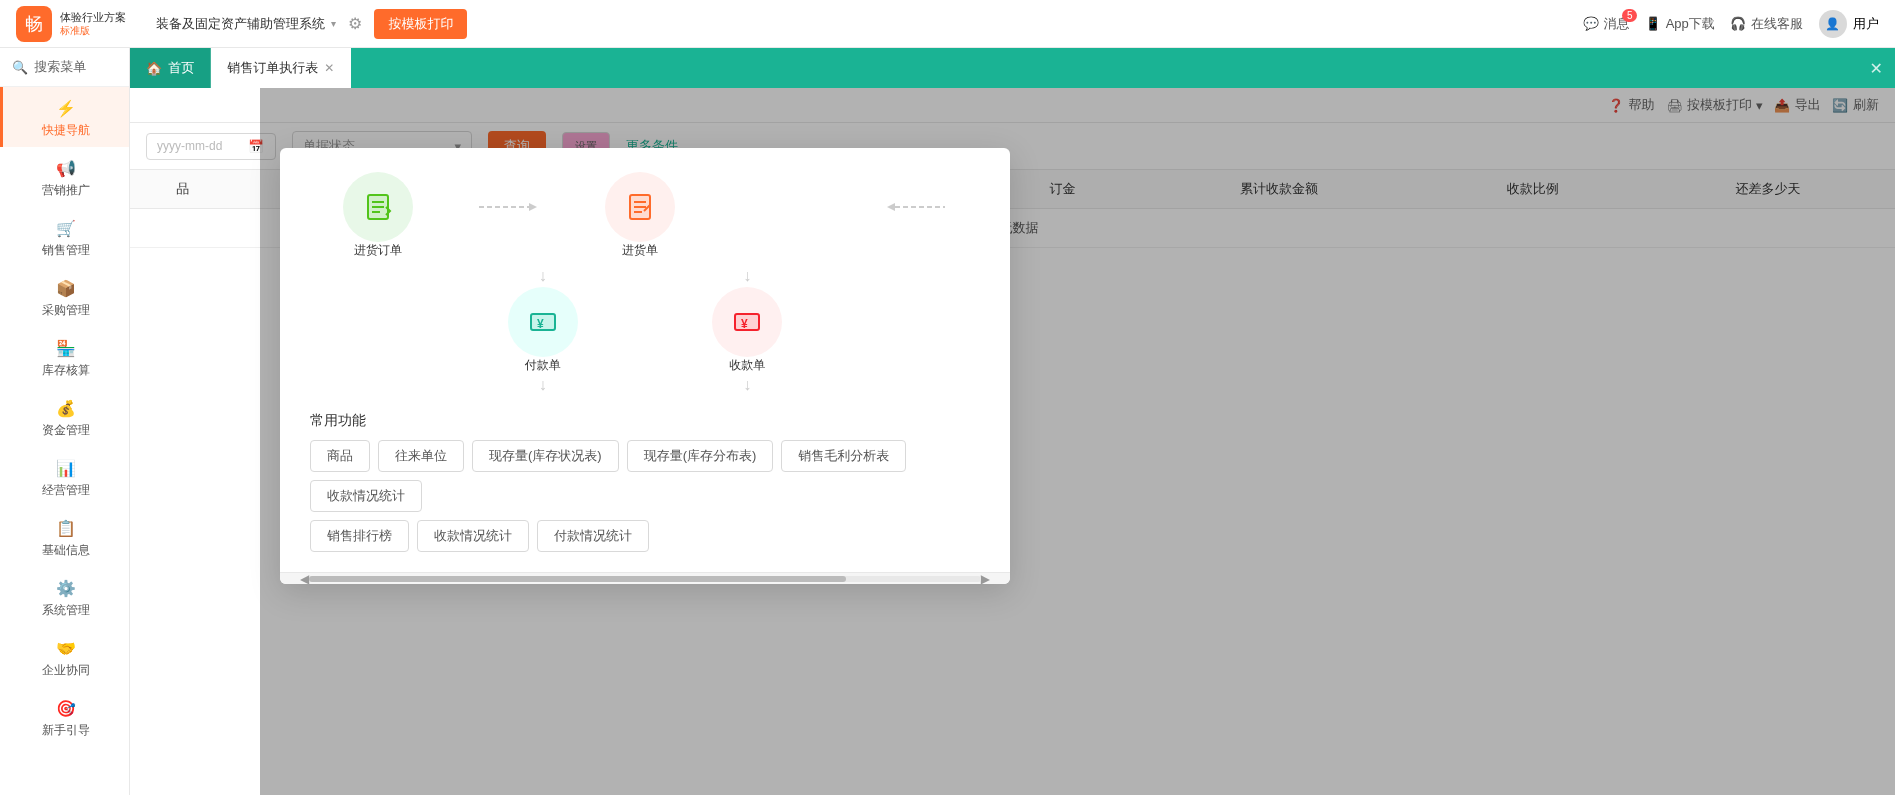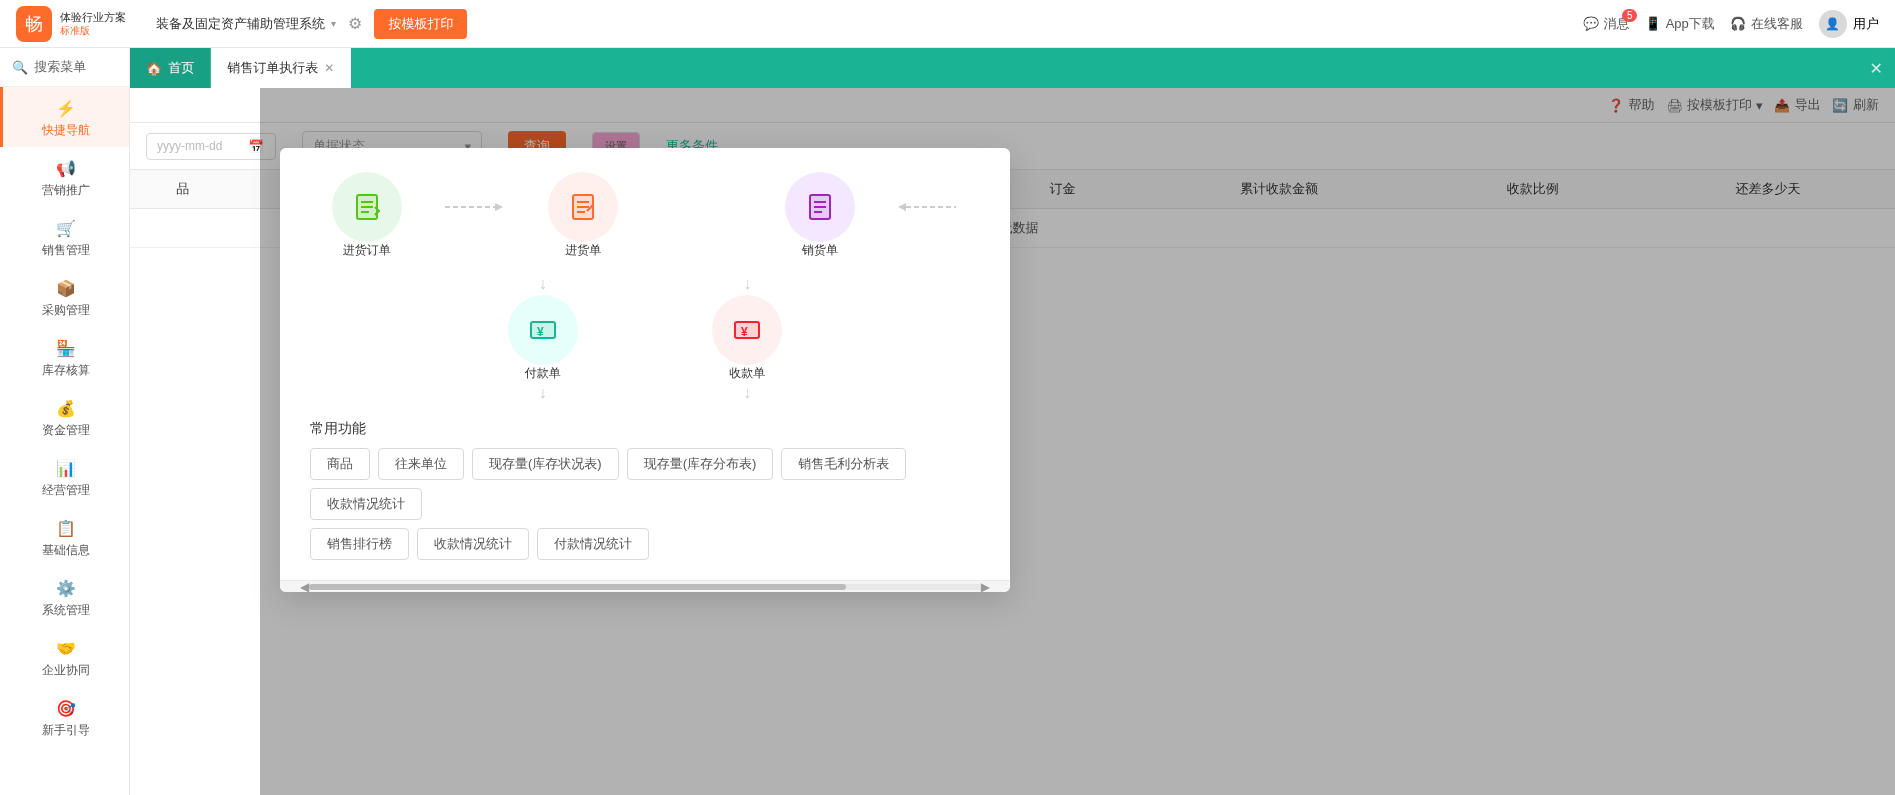--- a/index.html
+++ b/index.html
@@ -37,21 +37,21 @@
     .tab-item.active { background: #fff; color: #333; }
     .tab-close { color: #999; font-size: 12px; cursor: pointer; }
     .tab-bar-right { margin-left: auto; padding-right: 12px; }
     .close-all-btn { color: #fff; font-size: 16px; cursor: pointer; opacity: 0.8; }
 
     
     .toolbar { display: flex; align-items: center; justify-content: flex-end; padding: 8px 16px; background: #fff; border-bottom: 1px solid #e8e8e8; gap: 12px; flex-shrink: 0; }
     .toolbar-btn { display: flex; align-items: center; gap: 4px; color: #666; font-size: 13px; cursor: pointer; }
 
     
-    .filter-bar { display: flex; align-items: center; padding: 8px 16px; background: #fff; border-bottom: 1px solid #e8e8e8; gap: 26px; flex-shrink: 0; flex-wrap: wrap; }
+    .filter-bar { display: flex; align-items: center; padding: 8px 16px; background: #fff; border-bottom: 1px solid #e8e8e8; gap: 16px; flex-shrink: 0; flex-wrap: wrap; }
     .date-input { border: 1px solid #d9d9d9; border-radius: 4px; padding: 5px 10px; font-size: 13px; color: #999; width: 130px; display: flex; align-items: center; gap: 6px; }
     .filter-select { border: 1px solid #d9d9d9; border-radius: 4px; padding: 5px 10px; font-size: 13px; color: #999; width: 180px; display: flex; align-items: center; justify-content: space-between; }
     .search-btn { background: #ff6b2b; color: white; border: none; border-radius: 4px; padding: 6px 16px; cursor: pointer; font-size: 13px; }
     .settings-btn { background: #f9a8d4; color: #666; border: 1px solid #d9d9d9; border-radius: 4px; padding: 6px 12px; cursor: pointer; font-size: 11px; }
     .more-conditions { color: #1ab394; font-size: 13px; cursor: pointer; }
 
     
     .table-wrapper { flex: 1; overflow: auto; background: #fff; }
     .table { width: 100%; border-collapse: collapse; }
     .table th { background: #fafafa; border-bottom: 1px solid #e8e8e8; padding: 10px 12px; text-align: center; font-weight: 500; color: #333; font-size: 13px; white-space: nowrap; }
@@ -262,21 +262,21 @@
             </tbody>
           </table>
         </div>
 
         <div class="modal-overlay">
           <div class="modal">
             <div class="modal-content">
 
               <div style="margin-bottom: 16px;">
 
-                <div style="display:flex; align-items:center; justify-content:space-around; margin-bottom: 16px;">
+                <div style="display:flex; align-items:center; justify-content:space-around; margin-bottom: 8px;">
                   <div class="flow-col">
                     <div class="flow-circle green">
                       <svg width="32" height="32" viewBox="0 0 32 32" fill="none">
                         <rect x="6" y="4" width="20" height="24" rx="2" fill="#52c41a" opacity="0.15"></rect>
                         <rect x="6" y="4" width="20" height="24" rx="2" stroke="#52c41a" stroke-width="2"></rect>
                         <line x1="10" y1="11" x2="22" y2="11" stroke="#52c41a" stroke-width="2"></line>
                         <line x1="10" y1="16" x2="22" y2="16" stroke="#52c41a" stroke-width="2"></line>
                         <line x1="10" y1="21" x2="18" y2="21" stroke="#52c41a" stroke-width="2"></line>
                         <polyline points="24,16 28,20 24,24" stroke="#52c41a" stroke-width="2" fill="none"></polyline>
                       </svg>
@@ -298,32 +298,20 @@
                         <line x1="10" y1="11" x2="22" y2="11" stroke="#ff6b2b" stroke-width="2"></line>
                         <line x1="10" y1="16" x2="22" y2="16" stroke="#ff6b2b" stroke-width="2"></line>
                         <line x1="10" y1="21" x2="18" y2="21" stroke="#ff6b2b" stroke-width="2"></line>
                         <path d="M20 20 L26 14" stroke="#ff6b2b" stroke-width="2"></path>
                       </svg>
                     </div>
                     <span class="flow-label">进货单</span>
                   </div>
 
                   <div style="width:80px;"></div>
-                  <div class="flow-col">
-                    <div class="flow-circle purple">
-                      <svg width="32" height="32" viewBox="0 0 32 32" fill="none">
-                        <rect x="6" y="4" width="20" height="24" rx="2" fill="#9c27b0" opacity="0.15"></rect>
-                        <rect x="6" y="4" width="20" height="24" rx="2" stroke="#9c27b0" stroke-width="2"></rect>
-                        <line x1="10" y1="11" x2="22" y2="11" stroke="#9c27b0" stroke-width="2"></line>
-                        <line x1="10" y1="16" x2="22" y2="16" stroke="#9c27b0" stroke-width="2"></line>
-                        <line x1="10" y1="21" x2="18" y2="21" stroke="#9c27b0" stroke-width="2"></line>
-                      </svg>
-                    </div>
-                    <span class="flow-label">销货单</span>
-                  </div>
 
                   <div style="display:flex;align-items:center;margin-top:-18px;">
                     <svg width="60" height="16">
                         <polygon points="8,4 0,8 8,12" fill="#ccc"></polygon>
                         <line x1="8" y1="8" x2="58" y2="8" stroke="#ccc" stroke-width="2" stroke-dasharray="5,3"></line>
                       </svg>
                   </div>
                 </div>
 
                 <div style="display:flex; justify-content:space-around; margin: 2px 0;">

